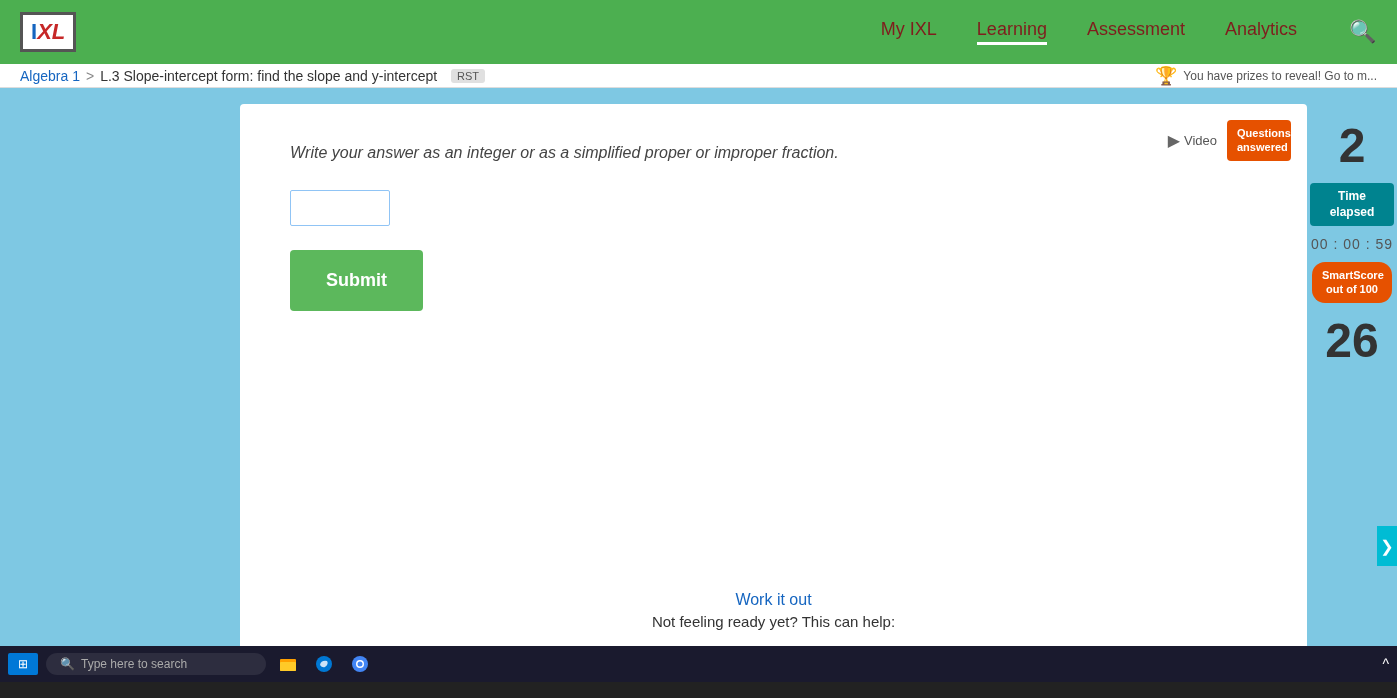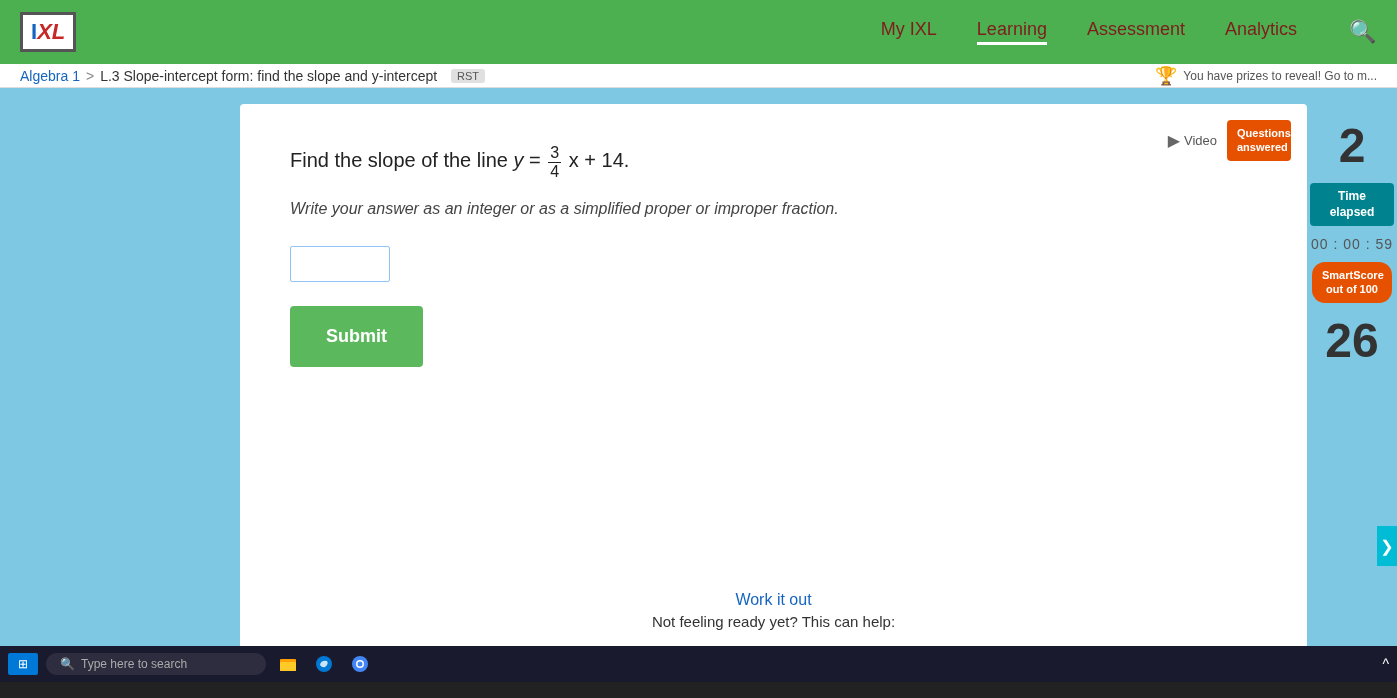--- a/index.html
+++ b/index.html
@@ -382,28 +382,20 @@
     <div style="position:absolute;top:16px;right:16px;display:flex;align-items:center;gap:10px;">
       <button id="video-btn">
         <span id="video-icon">▶</span>
         <span>Video</span>
       </button>
       <button id="questions-answered-btn" style="white-space:pre-line;">Questions
 answered</button>
     </div>
 
     <div id="question-area">
-      <p id="question-text">
-        Find the slope of the line <em>y</em> =
-        <span class="fraction">
-          <span class="frac-num">3</span>
-          <span class="frac-den">4</span>
-        </span>
-        <span>x + 14.</span>
-      </p>
       <p id="instruction-text">Write your answer as an integer or as a simplified proper or improper fraction.</p>
       <input id="answer-input" type="text" placeholder="" style="">
       <button id="submit-button">Submit</button>
     </div>
 
     <div id="work-it-out">
       <a id="work-it-out-link">Work it out</a>
       <p id="work-it-out-sub">Not feeling ready yet? This can help:</p>
     </div>
   </div>

